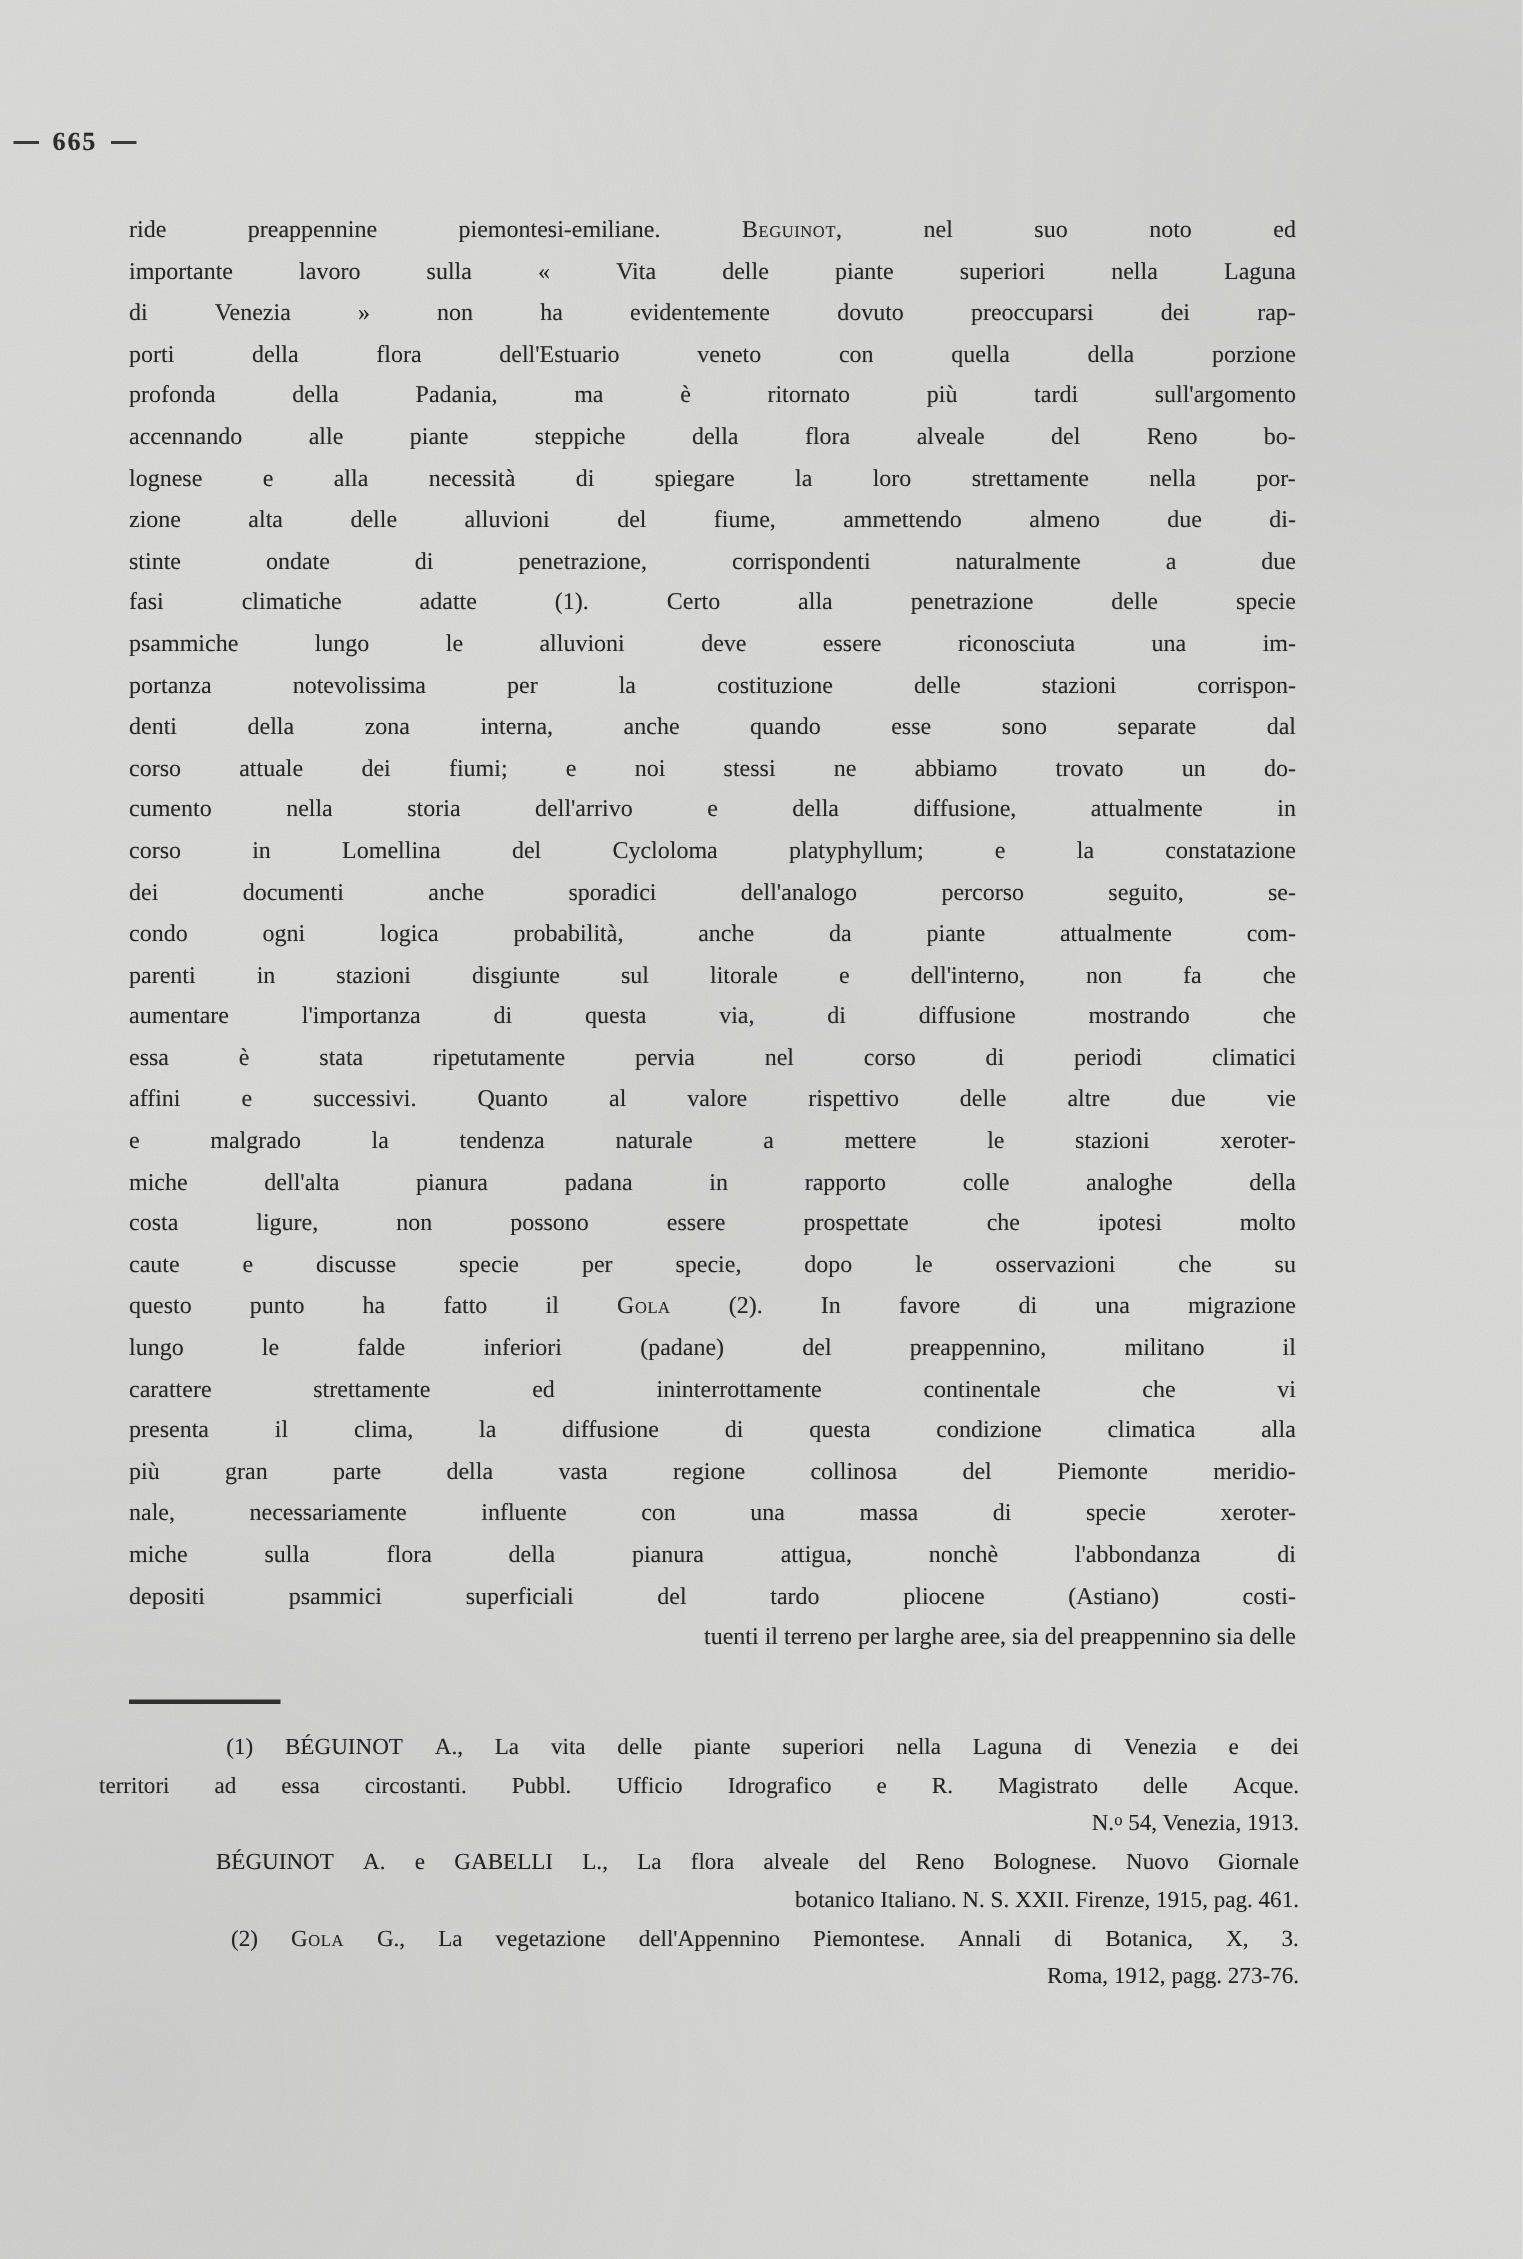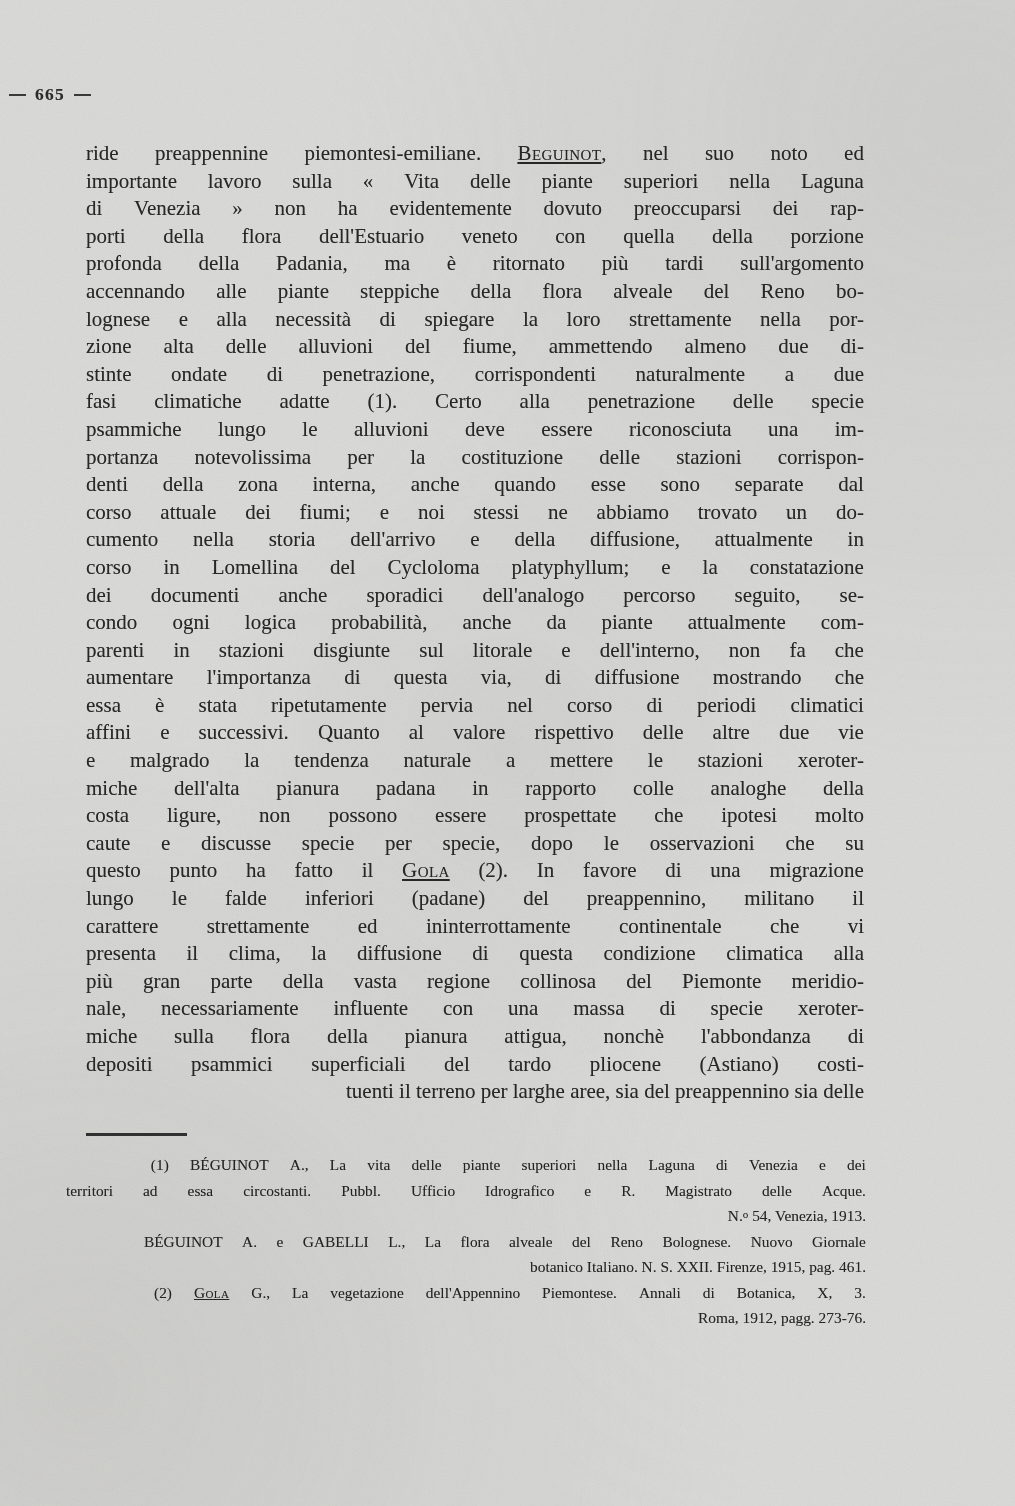--- a/index.html
+++ b/index.html
@@ -64,21 +64,21 @@
     position: relative;
     top: -1px;
   }
 
   
   .body-block {
     position: absolute;
     left: 86px;
     top: 140px;
     width: 778px;
-    font-size: 21px;
+    font-size: 16px;
     line-height: 27.6px;
     color: #272727;
     text-align: justify;
     text-align-last: left;
     -webkit-font-smoothing: antialiased;
   }
   .body-block .ln {
     display: block;
     white-space: pre;
     text-align: justify;
@@ -91,21 +91,20 @@
   .body-block .ln.last {
     justify-content: flex-end;
   }
   .body-block .ln > span {
     white-space: pre;
   }
 
   .sc {
     font-variant: small-caps;
     letter-spacing: 0.4px;
-    text-decoration: underline;
   }
 
   
   .fn-rule {
     position: absolute;
     left: 86px;
     top: 1133px;
     width: 101px;
     height: 3px;
     background: #303030;

